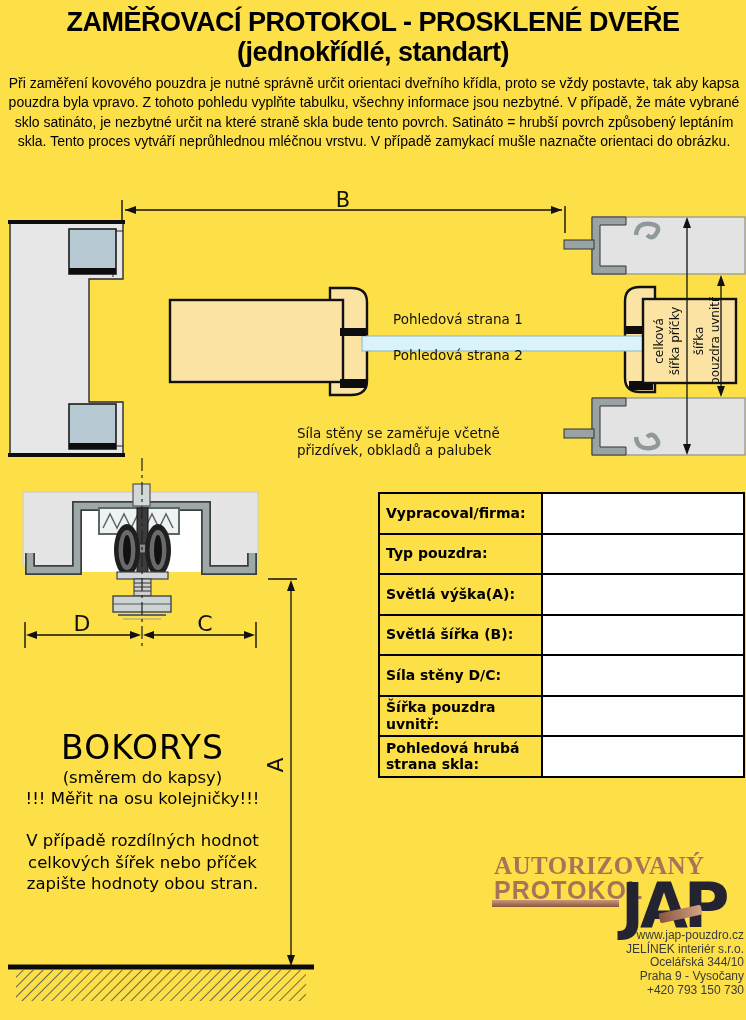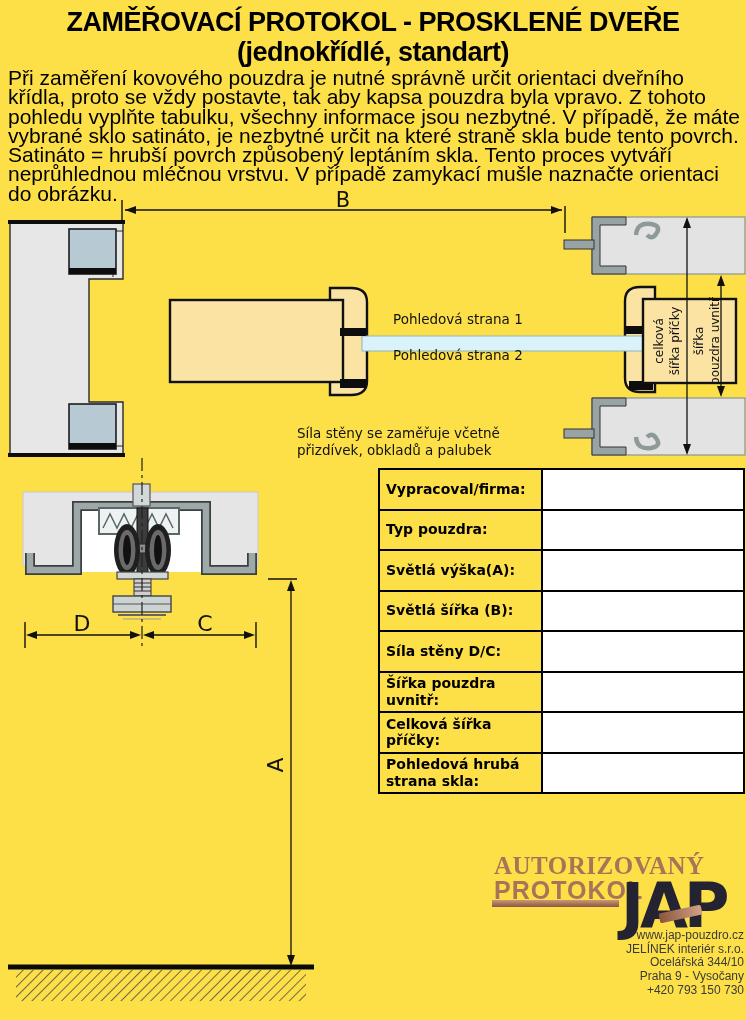--- a/index.html
+++ b/index.html
@@ -1,30 +1,30 @@
 <!DOCTYPE html>
 <html><head>
 <meta charset="utf-8">
 <style>
   html,body { margin:0; padding:0; background:#fff; }
   .page { position:relative; width:746px; height:1020px; background:#fde047; overflow:hidden;
           font-family:"Liberation Sans",sans-serif; color:#000; }
 
   .title { position:absolute; top:7px; left:0; width:746px; text-align:center;
            font-weight:bold; font-size:27px; line-height:30px; letter-spacing:-0.5px; }
-  .intro { position:absolute; top:68px; left:8px; width:732px;
-           font-size:21px; line-height:19.3px; }
+  .intro { position:absolute; top:74px; left:8px; width:732px;
+           font-size:14px; line-height:19.3px;text-align:center; }
 
   svg { position:absolute; overflow:visible; }
   #plan-svg    { top:193px; left:0; }
   #bokorys-svg { top:458px; left:0; }
   .svgt  { font-family:"DejaVu Sans",sans-serif; fill:#111; }
   .dimt  { font-family:"DejaVu Sans",sans-serif; fill:#111; font-size:22px; }
 
-  table.measure { position:absolute; top:468px; left:378px; width:357px;
+  table.measure { position:absolute; top:492px; left:378px; width:357px;
                   border-collapse:collapse; table-layout:fixed;
                   font-family:"DejaVu Sans",sans-serif; }
   table.measure td { border:2px solid #000; vertical-align:middle; }
   td.lbl { width:153px; font-weight:bold; font-size:14px; line-height:1.18;
            padding:2px 2px 2px 6px; height:34.5px; }
   td.val { width:198px; background:#fff; }
 
   .bokorys-text { position:absolute; top:729px; left:5px; width:275px; text-align:center;
                   font-family:"DejaVu Sans",sans-serif; }
   .bokorys-text .head { font-size:33px; font-weight:400; letter-spacing:1px; line-height:38px; }
@@ -205,20 +205,26 @@
       <polygon points="291,508 287,497 295,497" fill="#111"></polygon>
       <text class="dimt" transform="translate(283,307) rotate(-90)" text-anchor="middle">A</text>
     </g>
 
     <g>
       <line x1="8" y1="509" x2="314" y2="509" stroke="#0a0a0a" stroke-width="5"></line>
       <rect x="16" y="512" width="290" height="31" fill="url(#hatch)"></rect>
     </g>
   </svg>
 
+  <div class="bokorys-text">
+    <div class="head">BOKORYS</div>
+    <div class="sub">(směrem do kapsy)</div>
+    <div class="sub">!!! Měřit na osu kolejničky!!!</div>
+    <div class="note">V případě rozdílných hodnot celkových šířek nebo příček zapište hodnoty obou stran.</div>
+  </div>
 
   <table class="measure">
     <tbody>
         <tr>
           <td class="lbl">Vypracoval/firma:</td>
           <td class="val"></td>
         </tr>
         <tr>
           <td class="lbl">Typ pouzdra:</td>
           <td class="val"></td>
@@ -230,24 +236,20 @@
         <tr>
           <td class="lbl">Světlá šířka (B):</td>
           <td class="val"></td>
         </tr>
         <tr>
           <td class="lbl">Síla stěny D/C:</td>
           <td class="val"></td>
         </tr>
         <tr>
           <td class="lbl">Šířka pouzdra uvnitř:</td>
-          <td class="val"></td>
-        </tr>
-        <tr>
-          <td class="lbl">Celková šířka příčky:</td>
           <td class="val"></td>
         </tr>
         <tr>
           <td class="lbl">Pohledová hrubá strana skla:</td>
           <td class="val"></td>
         </tr>
       </tbody>
   </table>
 
   <div class="auth1">AUTORIZOVANÝ</div>

